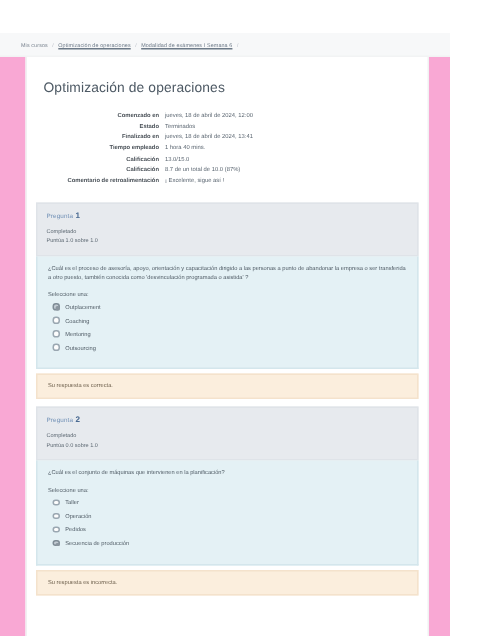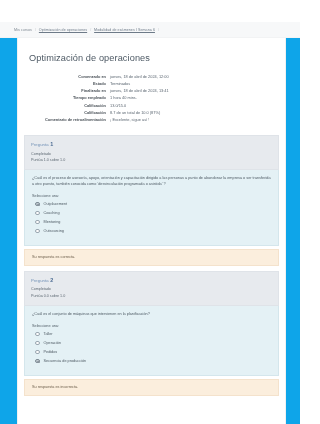--- a/index.html
+++ b/index.html
@@ -2,21 +2,21 @@
 <html><head>
 <meta charset="utf-8">
 <style>
   * { box-sizing: border-box; margin: 0; padding: 0; }
   html, body {
     width: 300px; height: 424px;
     background: #ffffff;
     font-family: "Liberation Sans", sans-serif;
     overflow: hidden;
   }
-  .page { position: relative; width: 300px; height: 424px; background: #0ea5e9; }
+  .page { position: relative; width: 300px; height: 424px; background: #f9a8d4; }
 
   
   .topstrip { height: 22px; background: #ffffff; }
 
   
   .breadcrumb-bar {
     height: 16px;
     background: #f7f8f9;
     display: flex;
     align-items: center;

